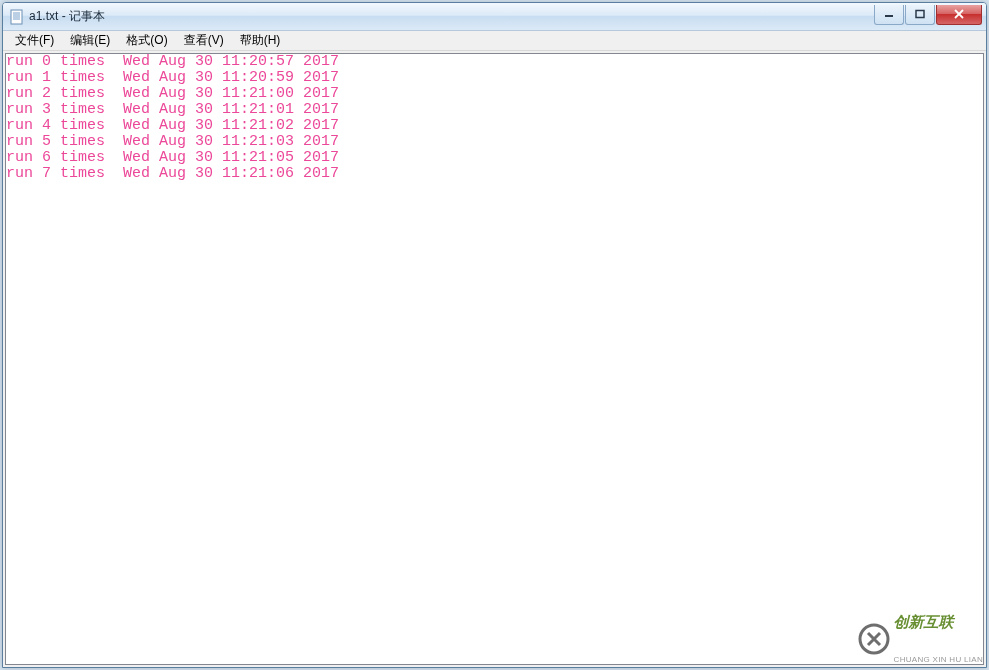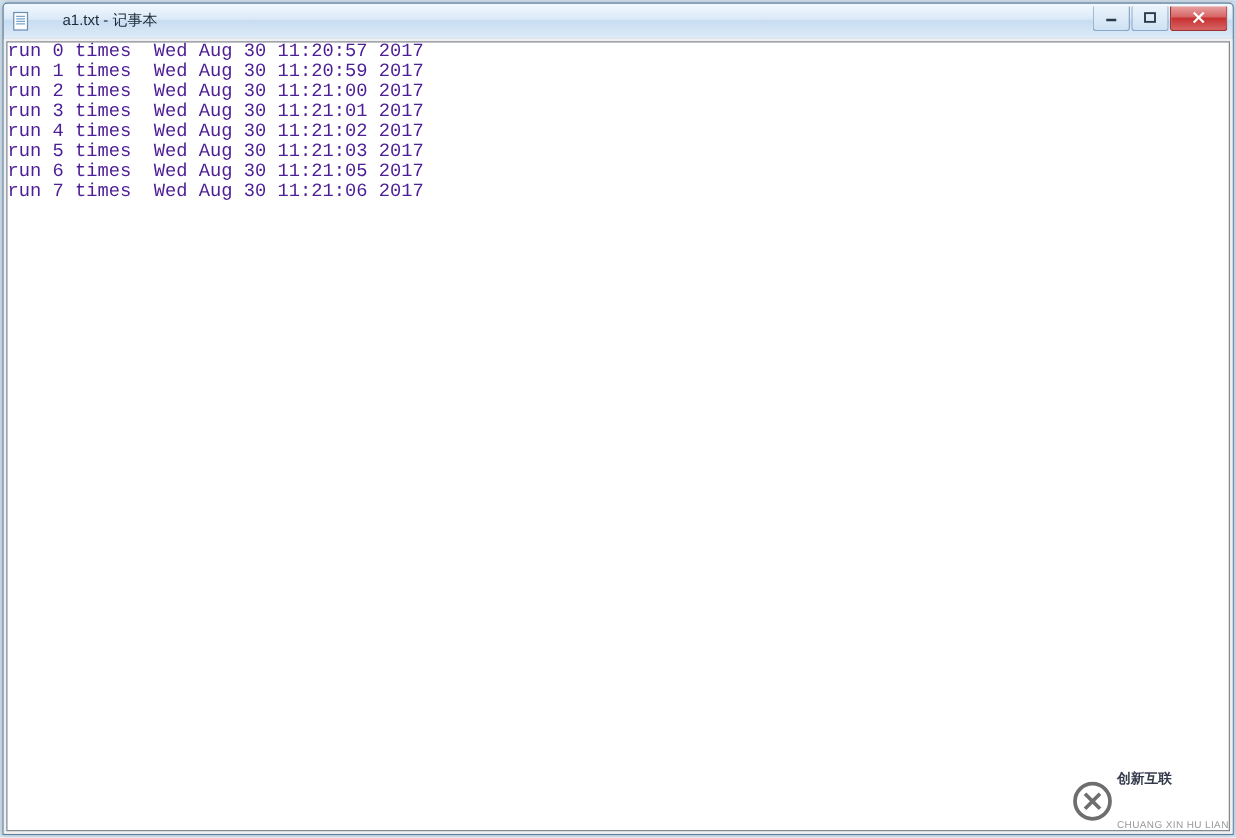--- a/index.html
+++ b/index.html
@@ -38,21 +38,20 @@
     height: 16px;
     margin-left: 6px;
     margin-right: 4px;
     display: inline-block;
   }
   .titlebar .icon svg { width:16px; height:16px; }
   .titlebar .title {
     flex: 1;
     color: #1a2a3a;
     font-size: 12px;
-    margin-left: 21px;
   }
   .winbtns {
     display: flex;
     height: 20px;
     margin-right: 4px;
     margin-top: -4px;
   }
   .winbtn {
     width: 30px;
     height: 20px;
@@ -95,21 +94,21 @@
   .textarea {
     flex: 1;
     background: #fff;
     border: 1px solid #828790;
     font-family: "SimSun", "NSimSun", "Courier New", monospace;
     font-size: 15px;
     line-height: 16px;
     white-space: pre;
     overflow-y: scroll;
     overflow-x: hidden;
-    color: #4c1d95;
+    color: #ec4899;
     padding: 0;
   }
   .textarea .line { height: 16px; }
   
   .textarea::-webkit-scrollbar { width: 17px; }
   .textarea::-webkit-scrollbar-track { background: #f0f0f0; border-left:1px solid #dcdcdc; }
   .textarea::-webkit-scrollbar-thumb { background: #cdcdcd; border:1px solid #a0a0a0; }
   .textarea::-webkit-scrollbar-button {
     background: #f0f0f0; height:17px; border:1px solid #dcdcdc;
   }
@@ -122,22 +121,23 @@
     opacity: 0.85;
     pointer-events: none;
   }
   .watermark .logo {
     width: 32px; height: 32px; margin-right: 4px;
   }
   .watermark .wm-text {
     display: flex; flex-direction: column; line-height: 1;
   }
   .watermark .wm-main {
-    font-size: 11px; font-weight: bold; color: #0f172a;
+    font-size: 15px; font-weight: bold; color: #4d7c0f;
     font-family: "Microsoft YaHei", sans-serif;
+    font-style: italic;
   }
   .watermark .wm-sub {
     font-size: 8px; color: #888; letter-spacing: 0.3px; margin-top: 27px;
   }
 </style>
 </head>
 <body>
 
 <div class="window">
   <div class="titlebar">
@@ -164,20 +164,27 @@
       </div>
       <div class="winbtn close">
         <svg viewBox="0 0 12 10">
           <line x1="2" y1="1" x2="10" y2="9" stroke="#fff" stroke-width="1.8"></line>
           <line x1="10" y1="1" x2="2" y2="9" stroke="#fff" stroke-width="1.8"></line>
         </svg>
       </div>
     </div>
   </div>
 
+  <div class="menubar">
+    <div class="menuitem">文件(F)</div>
+    <div class="menuitem">编辑(E)</div>
+    <div class="menuitem">格式(O)</div>
+    <div class="menuitem">查看(V)</div>
+    <div class="menuitem">帮助(H)</div>
+  </div>
 
   <div class="content-wrap">
     <div class="textarea" id="textarea"><div class="line">run 0 times  Wed Aug 30 11:20:57 2017</div><div class="line">run 1 times  Wed Aug 30 11:20:59 2017</div><div class="line">run 2 times  Wed Aug 30 11:21:00 2017</div><div class="line">run 3 times  Wed Aug 30 11:21:01 2017</div><div class="line">run 4 times  Wed Aug 30 11:21:02 2017</div><div class="line">run 5 times  Wed Aug 30 11:21:03 2017</div><div class="line">run 6 times  Wed Aug 30 11:21:05 2017</div><div class="line">run 7 times  Wed Aug 30 11:21:06 2017</div></div>
   </div>
 </div>
 
 <div class="watermark">
   <span class="logo">
     <svg viewBox="0 0 32 32">
       <circle cx="16" cy="16" r="14" fill="none" stroke="#555" stroke-width="3"></circle>

